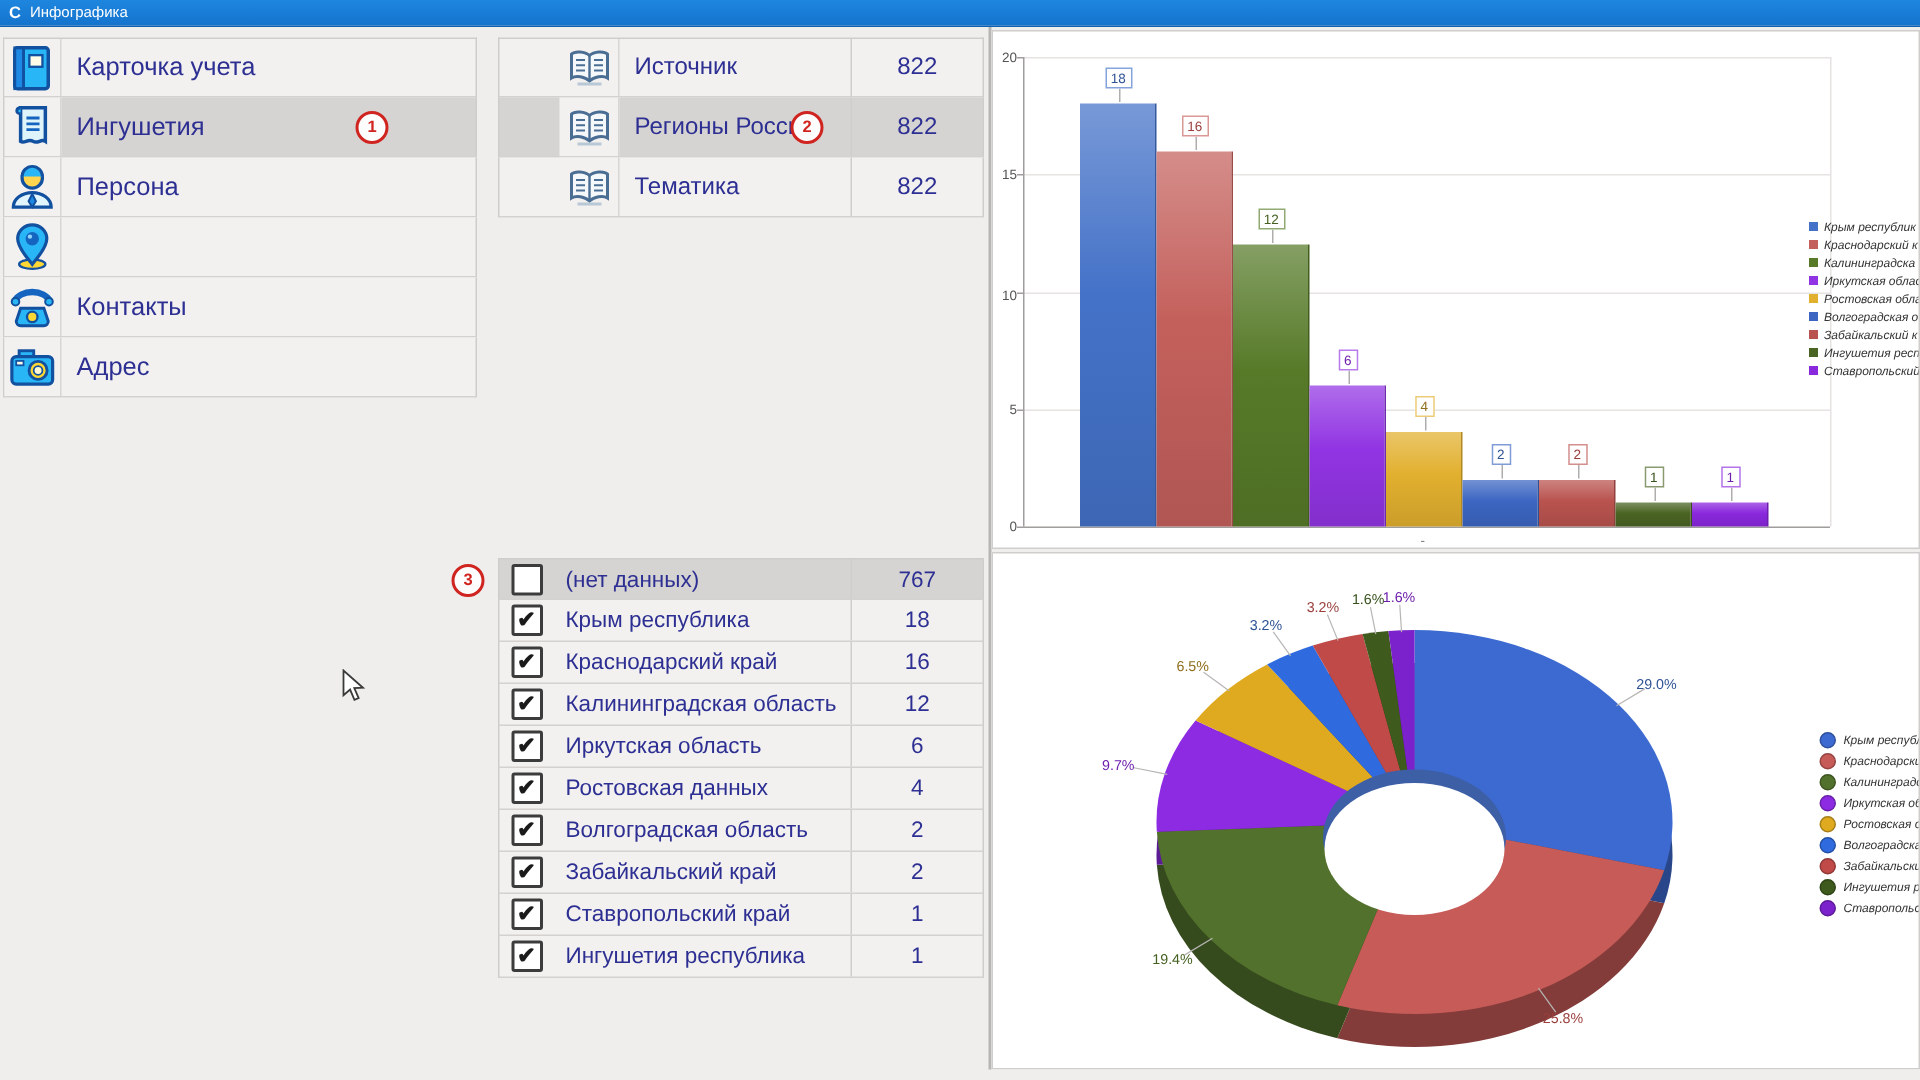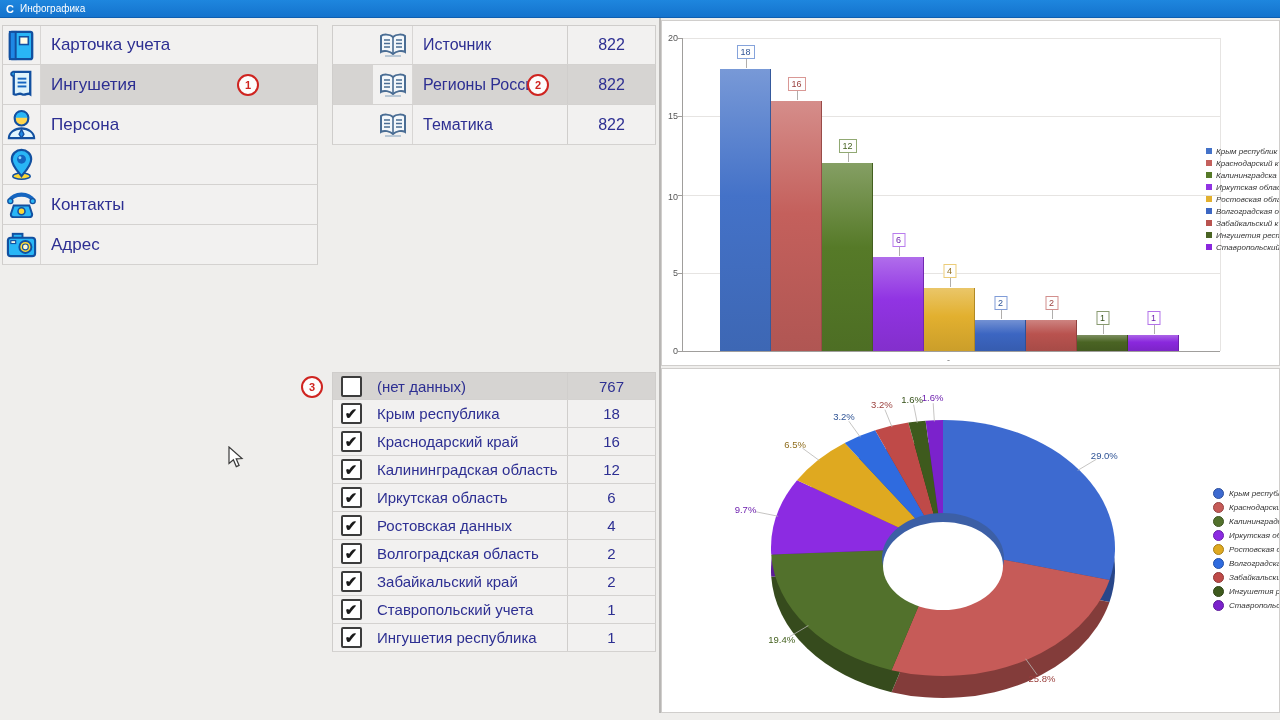--- a/index.html
+++ b/index.html
@@ -243,21 +243,21 @@
         <div class="cb-cell">
           <div class="checkbox">✔</div>
         </div>
         <div class="label">Забайкальский край</div>
         <div class="value">2</div>
       </div>
       <div class="row flt-row">
         <div class="cb-cell">
           <div class="checkbox">✔</div>
         </div>
-        <div class="label">Ставропольский учета</div>
+        <div class="label">Ставропольский край</div>
         <div class="value">1</div>
       </div>
       <div class="row flt-row">
         <div class="cb-cell">
           <div class="checkbox">✔</div>
         </div>
         <div class="label">Ингушетия республика</div>
         <div class="value">1</div>
       </div>
     </div>

